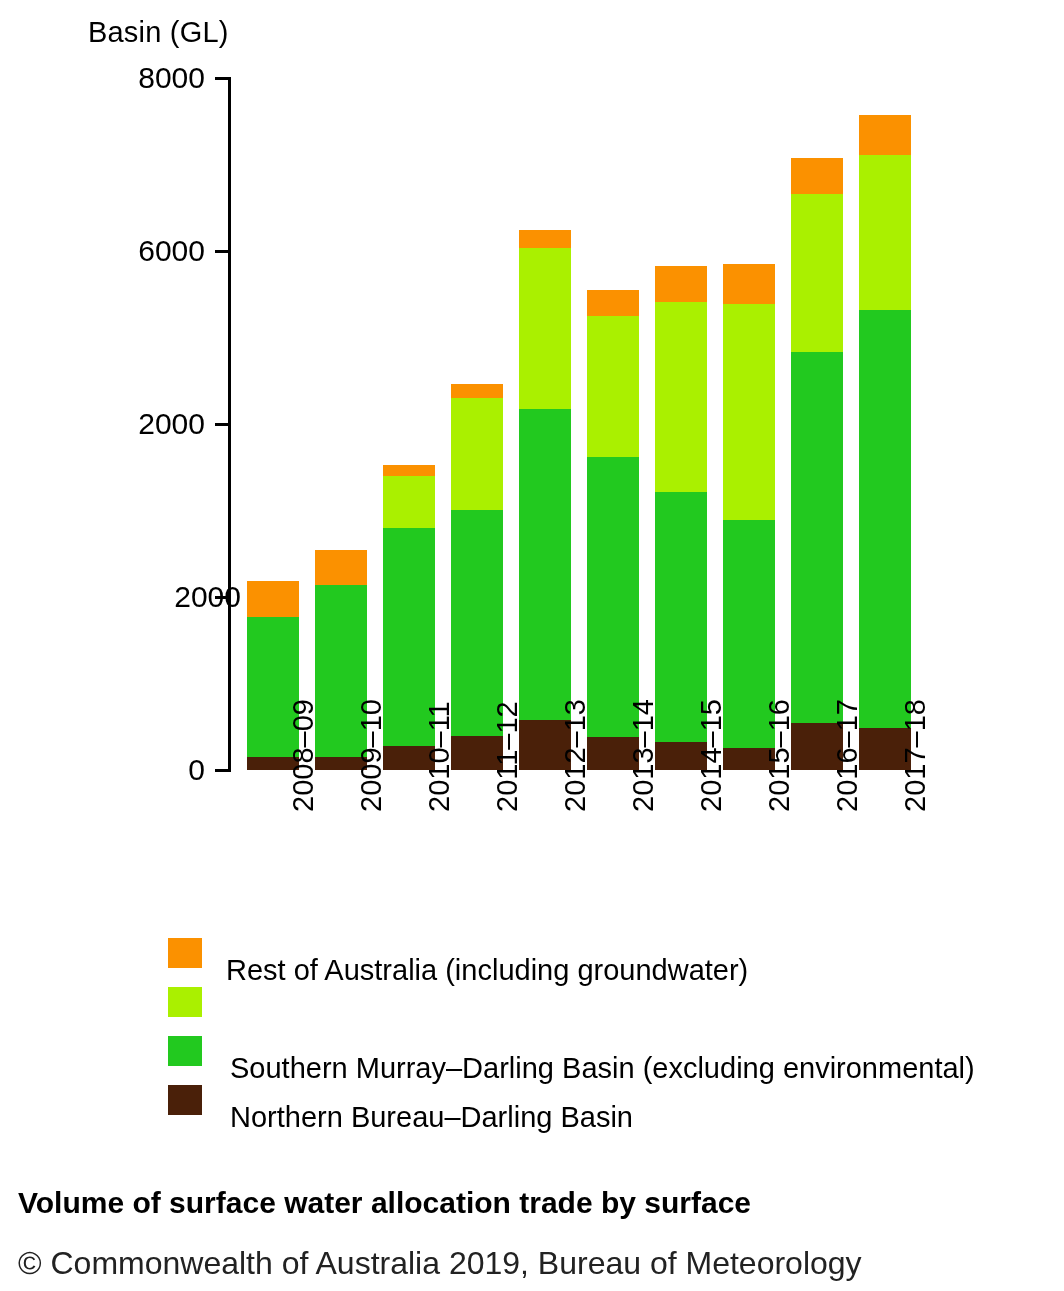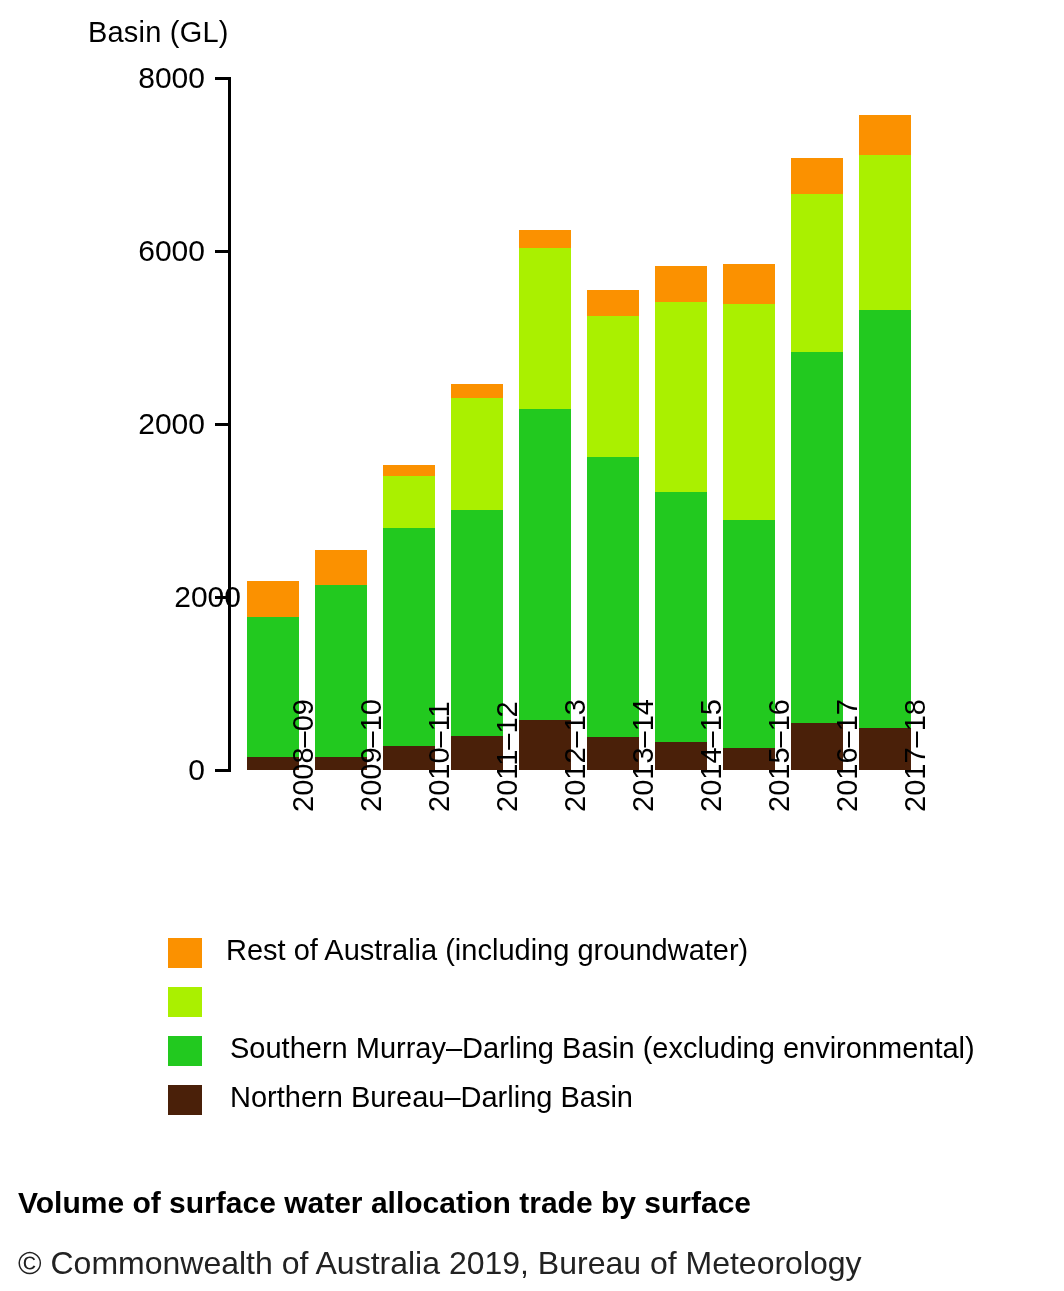--- a/index.html
+++ b/index.html
@@ -116,21 +116,21 @@
   .legend-swatch {
     position: absolute;
     left: 0;
     top: 6px;
     width: 34px;
     height: 30px;
   }
   .legend-label {
     position: absolute;
     left: 58px;
-    top: 0;
+    top: 20px;
     font-size: 29px;
     line-height: 36px;
     white-space: nowrap;
   }
   .legend-row.indent .legend-label { left: 62px; }
 
   
   #caption {
     position: absolute;
     left: 18px;

